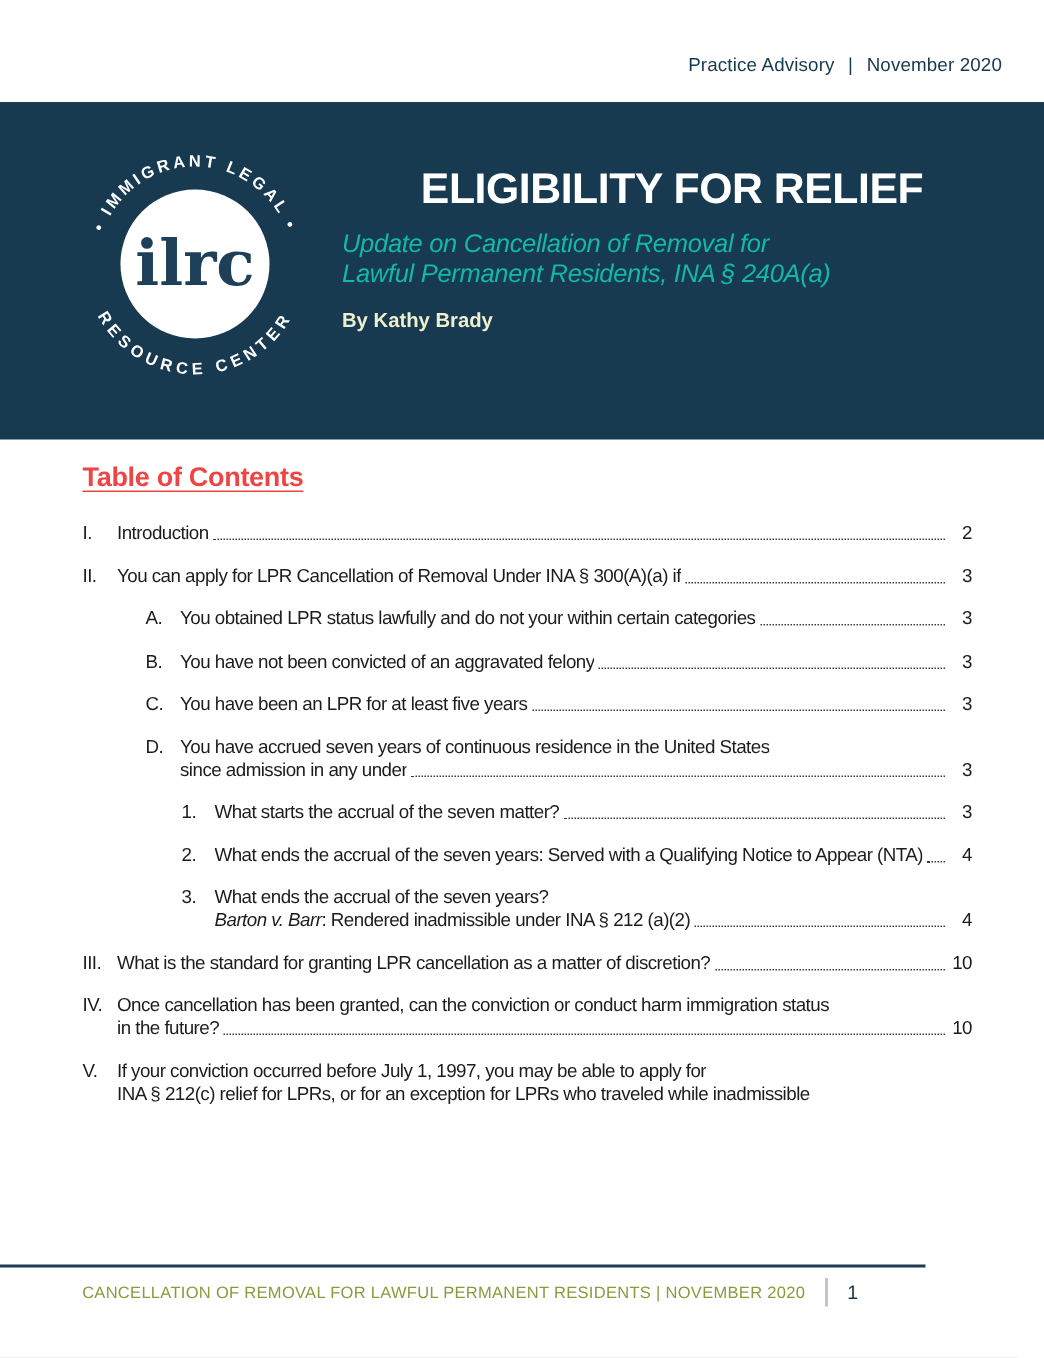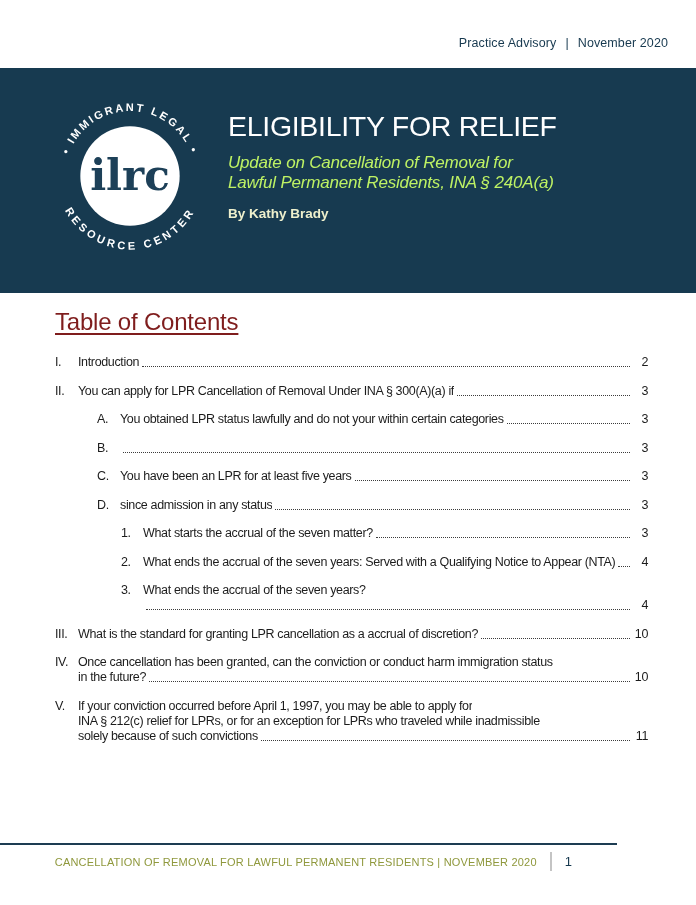--- a/index.html
+++ b/index.html
@@ -22,37 +22,37 @@
 
   
   .band {
     position: absolute; top: 68px; left: 0;
     width: 696px; height: 225px;
     background: #173a50;
   }
   .logo { position: absolute; left: 44px; top: 22px; }
   .headtext { position: absolute; left: 228px; top: 42px; width: 440px; }
   .title {
-    color: #ffffff; font-size: 28.5px; font-weight: 400;
-    letter-spacing: -0.3px; line-height: 32px; margin: 0;
+    color: #ffffff; font-size: 28.5px; font-weight: 700;
+    letter-spacing: -0.3px; line-height: 32px; margin: 0; text-align: center;
   }
   .subtitle {
     margin-top: 11px;
-    color: #bef264; font-size: 17px; font-style: italic; font-weight: 400;
+    color: #14b8a6; font-size: 17px; font-style: italic; font-weight: 400;
     line-height: 19.5px; letter-spacing: -0.2px;
   }
   .byline {
     margin-top: 14px;
     color: #eef0cd; font-size: 13.5px; font-weight: 700;
   }
 
   
   .content { position: absolute; left: 55px; top: 308px; width: 593px; }
   .toc-heading {
-    font-size: 24px; font-weight: 400; color: #7f1d1d;
+    font-size: 18px; font-weight: 700; color: #ef4444;
     text-decoration: underline; text-underline-offset: 3px;
     margin: 0 0 19px 0; letter-spacing: -0.2px;
   }
   .entries { }
   .entry {
     display: flex;
     font-size: 12.5px; line-height: 15px; color: #1c1c1c;
     letter-spacing: -0.35px;
     margin-bottom: 13.5px;
   }
@@ -160,20 +160,21 @@
               <span class="leader"></span>
               <span class="pg">3</span>
             </span>
           </span>
       </div>
 
       <div class="entry lvl1">
         <span class="num">B.</span>
         <span class="body">
             <span class="line">
+              <span class="text">You have not been convicted of an aggravated felony</span>
               <span class="leader"></span>
               <span class="pg">3</span>
             </span>
           </span>
       </div>
 
       <div class="entry lvl1">
         <span class="num">C.</span>
         <span class="body">
             <span class="line">
@@ -181,21 +182,24 @@
               <span class="leader"></span>
               <span class="pg">3</span>
             </span>
           </span>
       </div>
 
       <div class="entry lvl1">
         <span class="num">D.</span>
         <span class="body">
           <span class="line">
-              <span class="text">since admission in any status</span>
+              <span class="text">You have accrued seven years of continuous residence in the United States</span>
+            </span>
+          <span class="line">
+              <span class="text">since admission in any under</span>
               <span class="leader"></span>
               <span class="pg">3</span>
             </span>
         </span>
       </div>
 
       <div class="entry lvl2">
         <span class="num">1.</span>
         <span class="body">
             <span class="line">
@@ -217,31 +221,32 @@
           </span>
       </div>
 
       <div class="entry lvl2">
         <span class="num">3.</span>
         <span class="body">
           <span class="line">
               <span class="text">What ends the accrual of the seven years?</span>
             </span>
           <span class="line">
+              <span class="text"><span class="it">Barton v. Barr</span><span>: Rendered inadmissible under INA § 212 (a)(2)</span></span>
               <span class="leader"></span>
               <span class="pg">4</span>
             </span>
         </span>
       </div>
 
       <div class="entry lvl0">
         <span class="num">III.</span>
         <span class="body">
             <span class="line">
-              <span class="text">What is the standard for granting LPR cancellation as a accrual of discretion?</span>
+              <span class="text">What is the standard for granting LPR cancellation as a matter of discretion?</span>
               <span class="leader"></span>
               <span class="pg">10</span>
             </span>
           </span>
       </div>
 
       <div class="entry lvl0">
         <span class="num">IV.</span>
         <span class="body">
           <span class="line">
@@ -252,29 +257,24 @@
               <span class="leader"></span>
               <span class="pg">10</span>
             </span>
         </span>
       </div>
 
       <div class="entry lvl0">
         <span class="num">V.</span>
         <span class="body">
           <span class="line">
-              <span class="text">If your conviction occurred before April 1, 1997, you may be able to apply for</span>
+              <span class="text">If your conviction occurred before July 1, 1997, you may be able to apply for</span>
             </span>
           <span class="line">
               <span class="text">INA § 212(c) relief for LPRs, or for an exception for LPRs who traveled while inadmissible</span>
-            </span>
-          <span class="line">
-              <span class="text">solely because of such convictions</span>
-              <span class="leader"></span>
-              <span class="pg">11</span>
             </span>
         </span>
       </div>
 
     </div>
   </div>
 
   <div class="footer">
     <div class="footer-rule"></div>
     <div class="footer-row">

